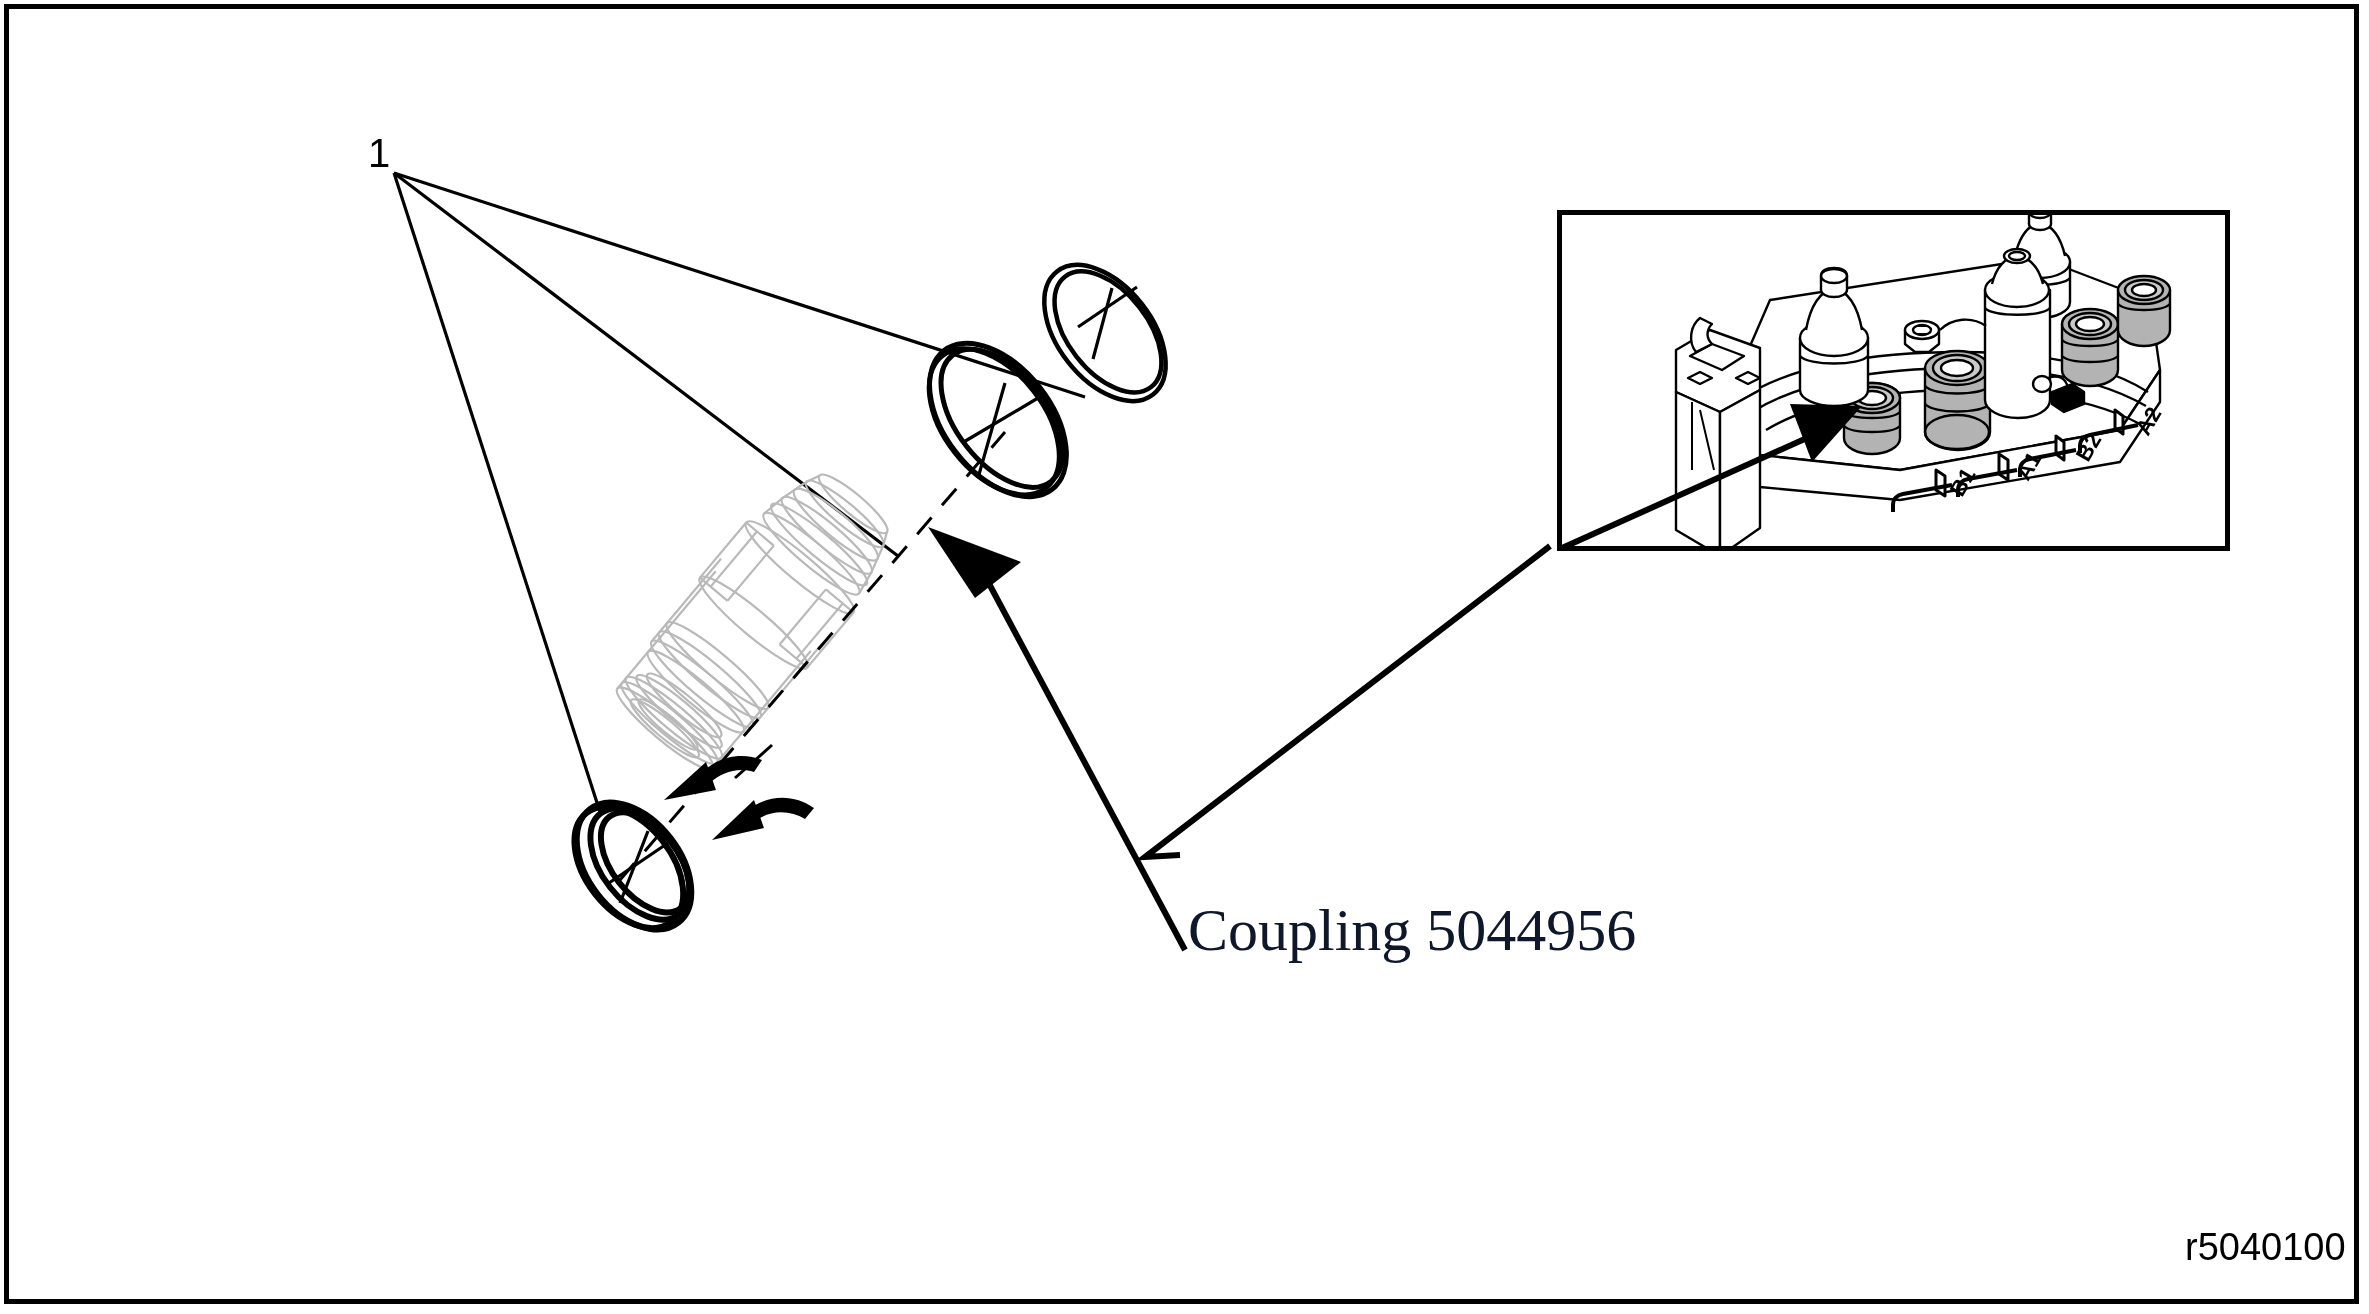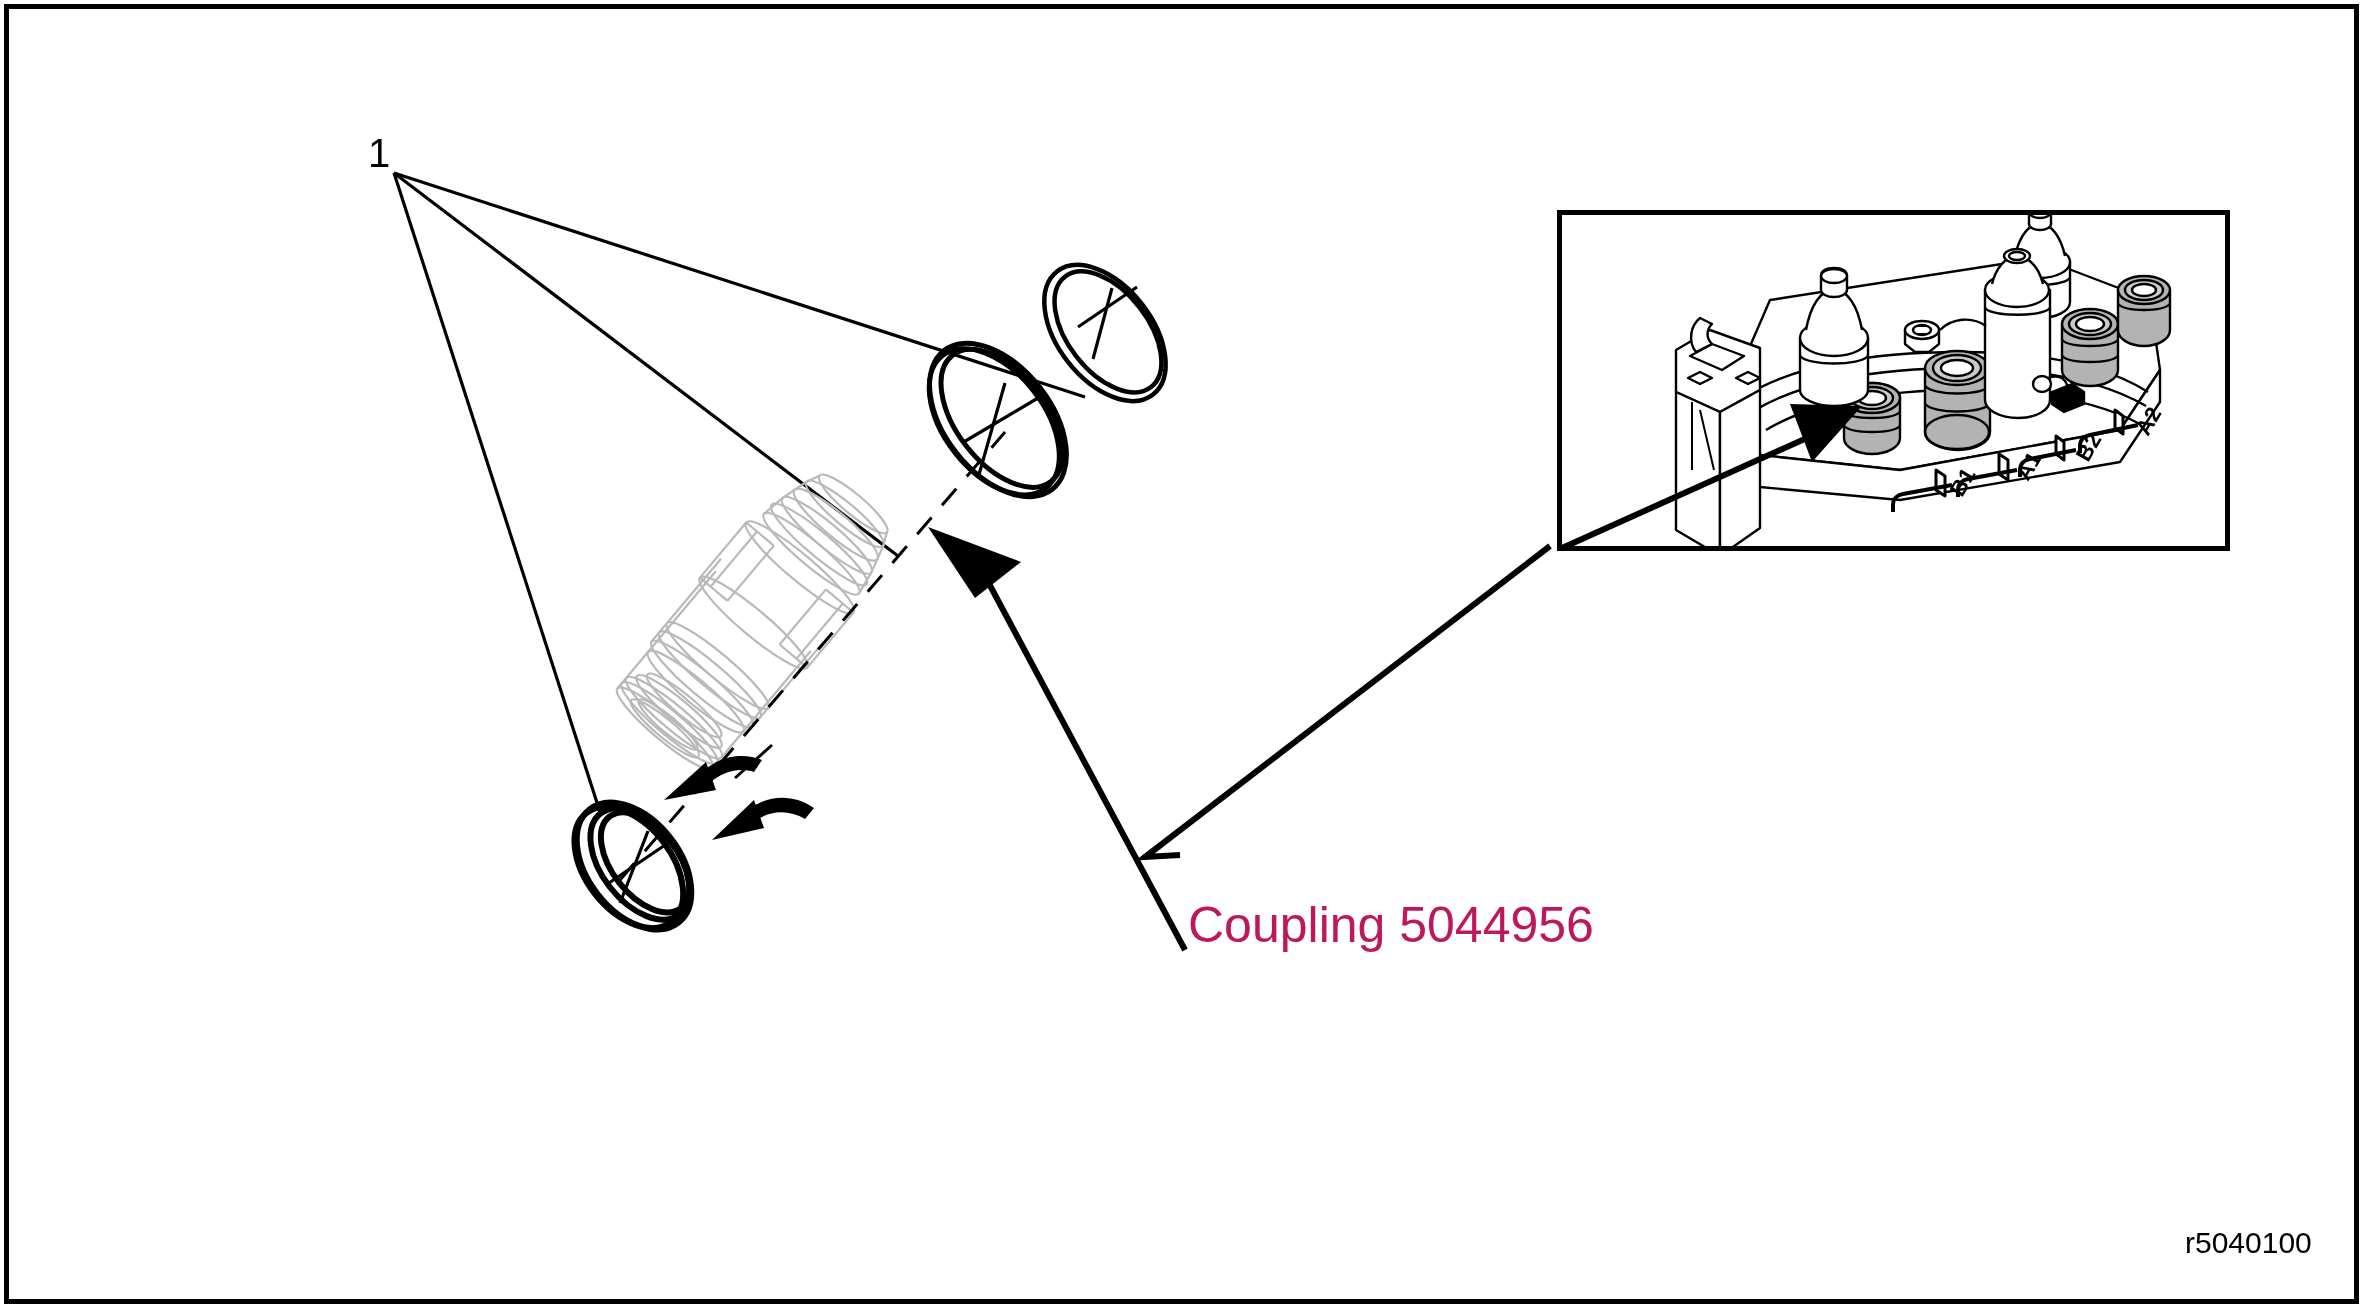--- a/index.html
+++ b/index.html
@@ -26,31 +26,31 @@
   .callout-num{
     position:absolute;
     font-family:"Liberation Sans",sans-serif;
     font-size:40px;
     color:#000;
     line-height:1;
     white-space:nowrap;
   }
   .part-caption{
     position:absolute;
-    font-family:Liberation Sans, sans-serif;
-    font-size:50px;
-    color:#be185d;
+    font-family:Liberation Serif, serif;
+    font-size:60px;
+    color:#0f172a;
     line-height:1;
     white-space:nowrap;
     letter-spacing:0px;
   }
   .fig-code{
     position:absolute;
     font-family:"Liberation Sans",sans-serif;
-    font-size:30px;
+    font-size:38px;
     color:#000;
     line-height:1;
     white-space:nowrap;
   }
   .inset-box{
     position:absolute;
     border:5px solid #000;
     box-sizing:border-box;
     background:transparent;
   }

